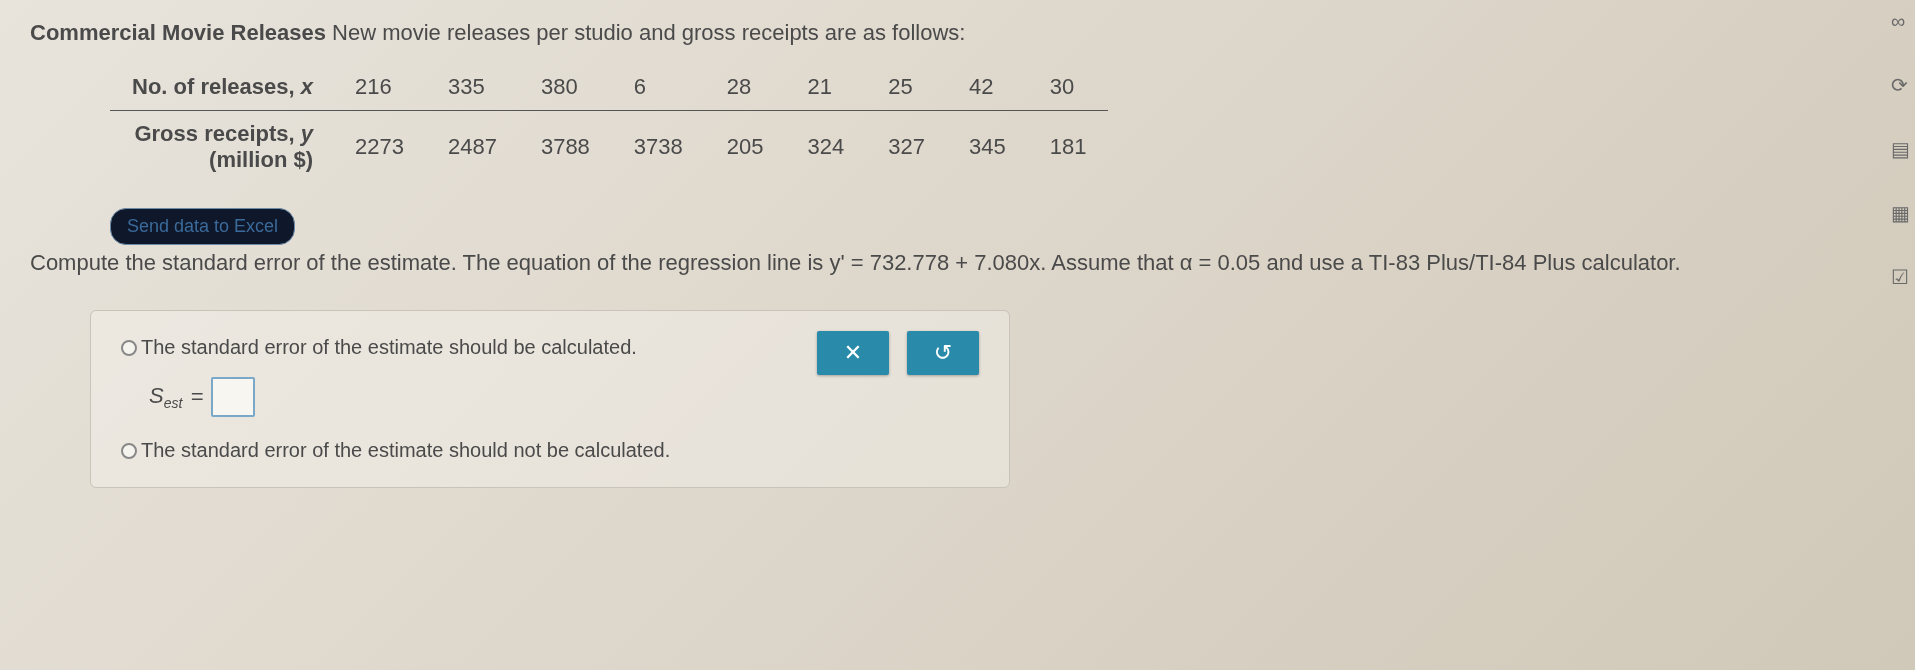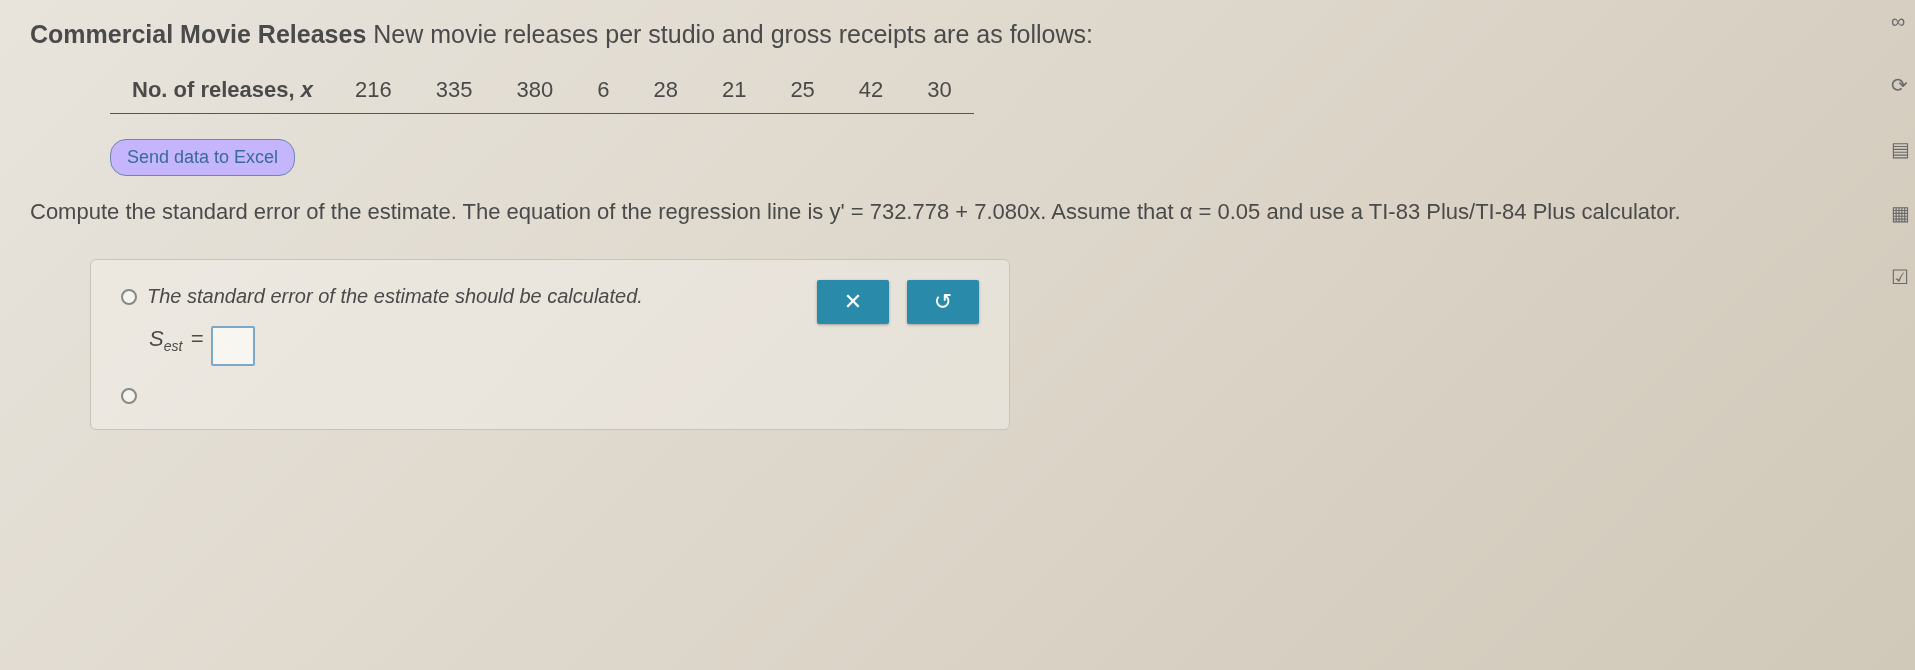--- a/index.html
+++ b/index.html
@@ -7,21 +7,21 @@
     font-family: Arial, Helvetica, sans-serif;
     background: linear-gradient(135deg, #e8e4dc 0%, #ddd6ca 50%, #d0c8b8 100%);
     width: 1915px;
     height: 670px;
     color: #3a3a3a;
     padding: 20px 30px;
     position: relative;
     overflow: hidden;
   }
   .title-line {
-    font-size: 25px;
+    font-size: 22px;
     margin-bottom: 18px;
     color: #4a4a4a;
   }
   .title-line .bold { font-weight: bold; }
   .data-table {
     margin-left: 80px;
     border-collapse: collapse;
     font-size: 22px;
     color: #4a4a4a;
     margin-bottom: 25px;
@@ -34,61 +34,60 @@
     white-space: nowrap;
   }
   .data-table .italic { font-style: italic; }
   .data-table tr.top-row td { border-bottom: 1.5px solid #555; }
   .send-btn {
     display: inline-block;
     margin-left: 80px;
     padding: 7px 16px;
     border: 1.5px solid #6a8aa8;
     border-radius: 16px;
-    background: #c4b5fd;
+    background: #0f172a;
     color: #3a6a9a;
     font-size: 18px;
     cursor: pointer;
-    margin-bottom: 18px;
   }
   .instruction {
     font-size: 22px;
     color: #4a4a4a;
     line-height: 1.6;
     margin-bottom: 30px;
   }
   .instruction .eq { }
   .answer-box {
     margin-left: 60px;
     border: 1px solid #c8c4ba;
     border-radius: 6px;
     padding: 25px 30px;
     background: rgba(248,246,240,0.4);
     width: 920px;
     position: relative;
   }
   .radio-row {
     display: flex;
     align-items: center;
-    gap: 10px;
+    gap: 4px;
     font-size: 20px;
     color: #4a4a4a;
     margin-bottom: 18px;
-    font-style: italic;
   }
   .radio-circle {
     width: 16px; height: 16px;
     border: 2px solid #888;
     border-radius: 50%;
     flex-shrink: 0;
     cursor: pointer;
     background: #f5f3ed;
   }
   .sest-row {
     display: flex;
+    align-items: center;
     gap: 8px;
     margin-left: 28px;
     margin-bottom: 22px;
     font-size: 22px;
     font-style: italic;
     color: #4a4a4a;
   }
   .sest-row .sub { font-size: 14px; vertical-align: sub; }
   .answer-input {
     width: 44px; height: 40px;
@@ -145,20 +144,35 @@
     <td>216</td>
     <td>335</td>
     <td>380</td>
     <td>6</td>
     <td>28</td>
     <td>21</td>
     <td>25</td>
     <td>42</td>
     <td>30</td>
   </tr>
+  <tr>
+    <td class="row-label">
+      <span>Gross receipts, </span><span class="italic">y</span><br>
+      <span>(million $)</span>
+    </td>
+    <td>2273</td>
+    <td>2487</td>
+    <td>3788</td>
+    <td>3738</td>
+    <td>205</td>
+    <td>324</td>
+    <td>327</td>
+    <td>345</td>
+    <td>181</td>
+  </tr>
 </tbody>
   </table>
 
 <button class="send-btn">Send data to Excel</button>
 
 <div class="instruction">
   <span>Compute the standard error of the estimate. The equation of the regression line is </span><span class="eq">y' = 732.778 + 7.080x</span><span>. Assume that α = 0.05 and use a TI-83 Plus/TI-84 Plus calculator.</span>
 </div>
 
 <div class="answer-box">
@@ -177,20 +191,21 @@
   </div>
 
   <div class="sest-row">
     <span><span>S</span><span class="sub">est</span></span>
     <span> = </span>
     <input class="answer-input" type="text" style="">
   </div>
 
   <div class="radio-row" style="margin-bottom:0">
     <div class="radio-circle"></div>
+    <span>The standard error of the estimate should not be calculated.</span>
   </div>
 </div>
 
 <div class="side-icons">
   <span>∞</span>
   <span>⟳</span>
   <span>▤</span>
   <span>▦</span>
   <span>☑</span>
 </div>

